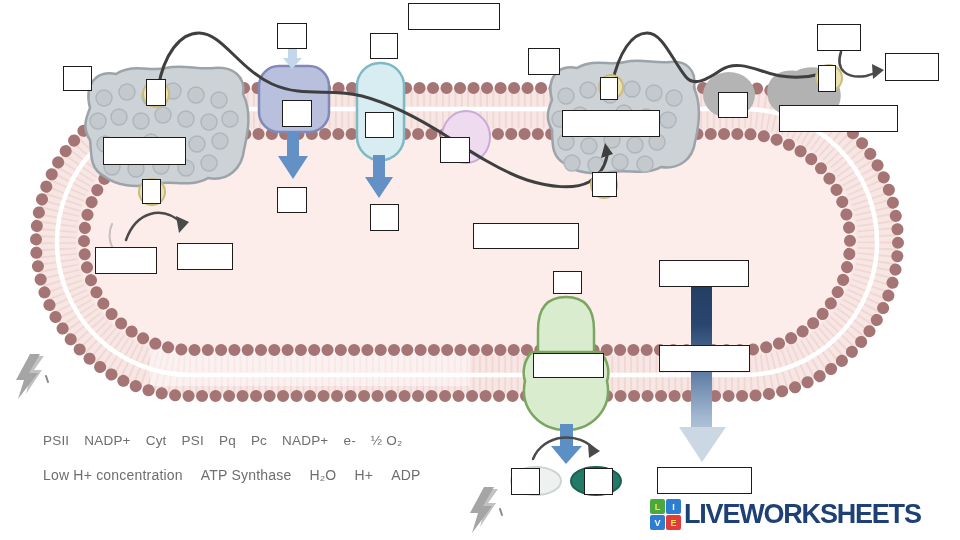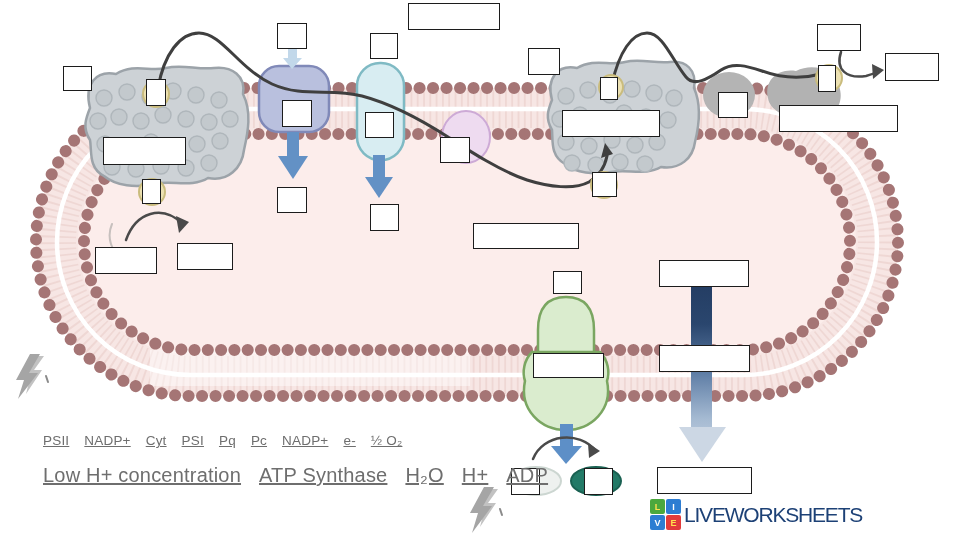--- a/index.html
+++ b/index.html
@@ -3,27 +3,27 @@
 <meta charset="utf-8">
 <style>
   html,body{margin:0;padding:0;background:#fff;}
   #stage{position:relative;width:960px;height:540px;overflow:hidden;background:#fff;
          font-family:"Liberation Sans", sans-serif;}
   #diagram{position:absolute;left:0;top:0;}
   .blank{position:absolute;background:#ffffff;border:1.6px solid #1c1c1c;box-sizing:border-box;z-index:5;}
   #wordbank{position:absolute;left:43px;top:423px;z-index:6;color:#6e6e6e;font-size:13.5px;
             letter-spacing:.2px;line-height:35px;white-space:nowrap;}
   #wordbank .row{height:35px;}
-  #wordbank span{margin-right:15px;text-decoration:underline;}
-  #wordbank .row2 span, #wordbank .row3 span{margin-right:18px;font-size:20px;}
+  #wordbank span{margin-right:15px;}
+  #wordbank .row2 span, #wordbank .row3 span{margin-right:18px;font-size:14px;}
   #logo{position:absolute;left:650px;top:499px;z-index:6;display:flex;align-items:center;}
   #logo-squares{display:grid;grid-template-columns:15px 15px;grid-template-rows:15px 15px;gap:1px;margin-right:3px;}
   #logo-squares .sq{display:flex;align-items:center;justify-content:center;
      font-size:9px;font-weight:bold;color:#fff;border-radius:2px;}
-  #logo-text{font-size:21px;font-weight:400;color:#1d4176;letter-spacing:-1.2px;line-height:31px;}
+  #logo-text{font-size:27px;font-weight:700;color:#1d4176;letter-spacing:-1.2px;line-height:31px;}
 </style>
 </head>
 <body>
 
 <div id="stage">
 
   <svg id="diagram" width="960" height="540" viewBox="0 0 960 540">
 
     <defs>
       <linearGradient id="hgrad" x1="0" y1="265" x2="0" y2="462" gradientUnits="userSpaceOnUse">

